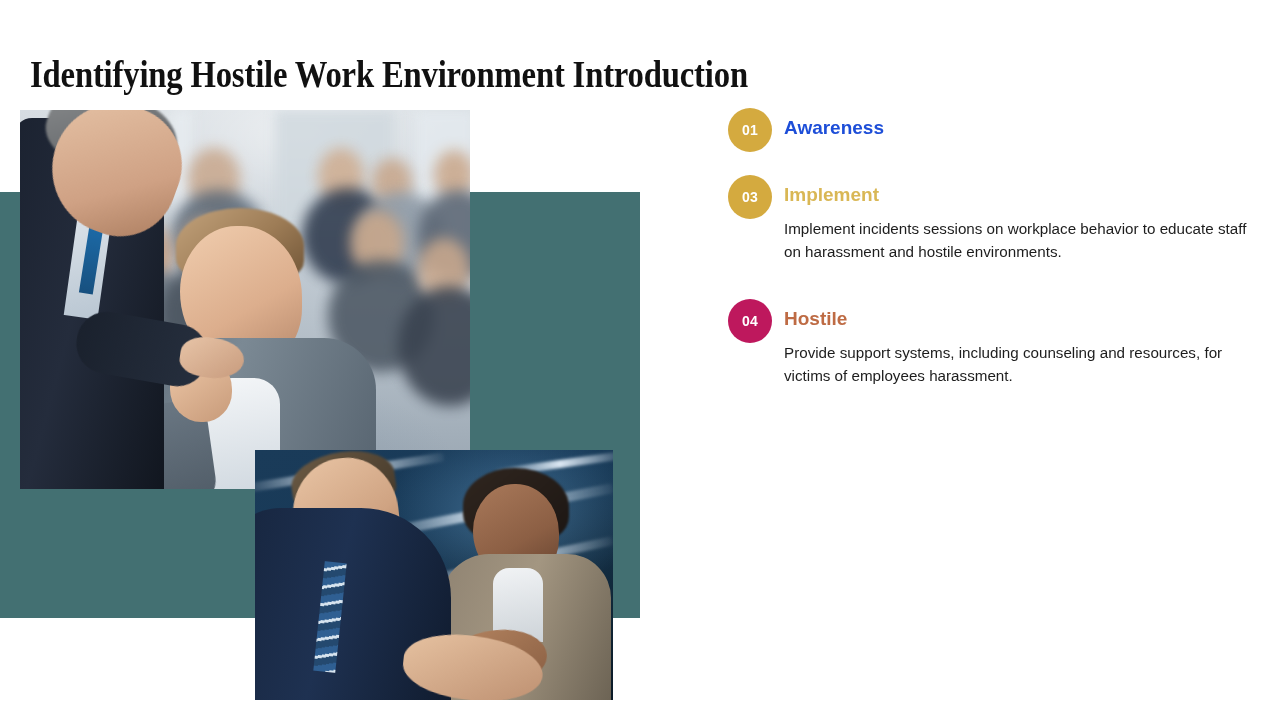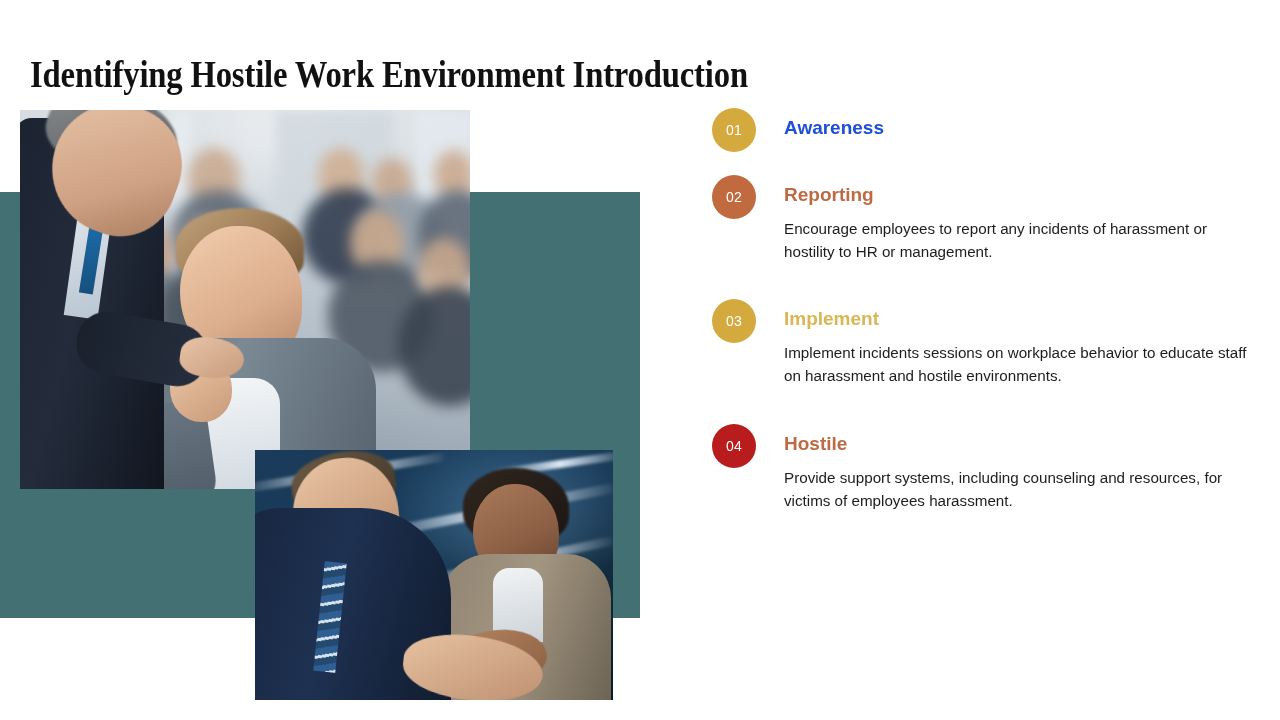--- a/index.html
+++ b/index.html
@@ -368,31 +368,31 @@
     width: 548px;
   }
   .list-item {
     position: relative;
     margin-bottom: 36px;
   }
   .list-item:last-child { margin-bottom: 0; }
 
   .badge {
     position: absolute;
-    left: 0;
+    left: 16px;
     top: 0;
     width: 44px;
     height: 44px;
     border-radius: 50%;
     display: flex;
     align-items: center;
     justify-content: center;
     color: #ffffff;
     font-size: 14px;
-    font-weight: 400;
+    font-weight: 700;
     letter-spacing: 0.3px;
   }
   .item-heading {
     margin-left: 72px;
     font-size: 19px;
     font-weight: 700;
     padding-top: 10px;
     line-height: 1.1;
   }
   .item-desc {
@@ -479,33 +479,28 @@
 
   </div>
 
   <div class="content-list">
 
     <div class="list-item">
       <div class="badge" style="background:#D4AA3F;">01</div>
       <div class="item-heading" style="color:#1d4ed8;">Awareness</div>
     </div>
 
-    <div class="list-item">
-      <div class="badge" style="background:#C1693F;">02</div>
-      <div class="item-heading" style="color:#BE6B44;">Reporting</div>
-      <div class="item-desc">Encourage employees to report any incidents of harassment or hostility to HR or management.</div>
-    </div>
 
     <div class="list-item">
       <div class="badge" style="background:#D4AA3F;">03</div>
       <div class="item-heading" style="color:#D9B755;">Implement</div>
       <div class="item-desc">Implement incidents sessions on workplace behavior to educate staff on harassment and hostile environments.</div>
     </div>
 
     <div class="list-item">
-      <div class="badge" style="background:#b91c1c;">04</div>
+      <div class="badge" style="background:#be185d;">04</div>
       <div class="item-heading" style="color:#BE6B44;">Hostile</div>
       <div class="item-desc">Provide support systems, including counseling and resources, for victims of employees harassment.</div>
     </div>
 
   </div>
 
 </div>
 
 </body></html>

